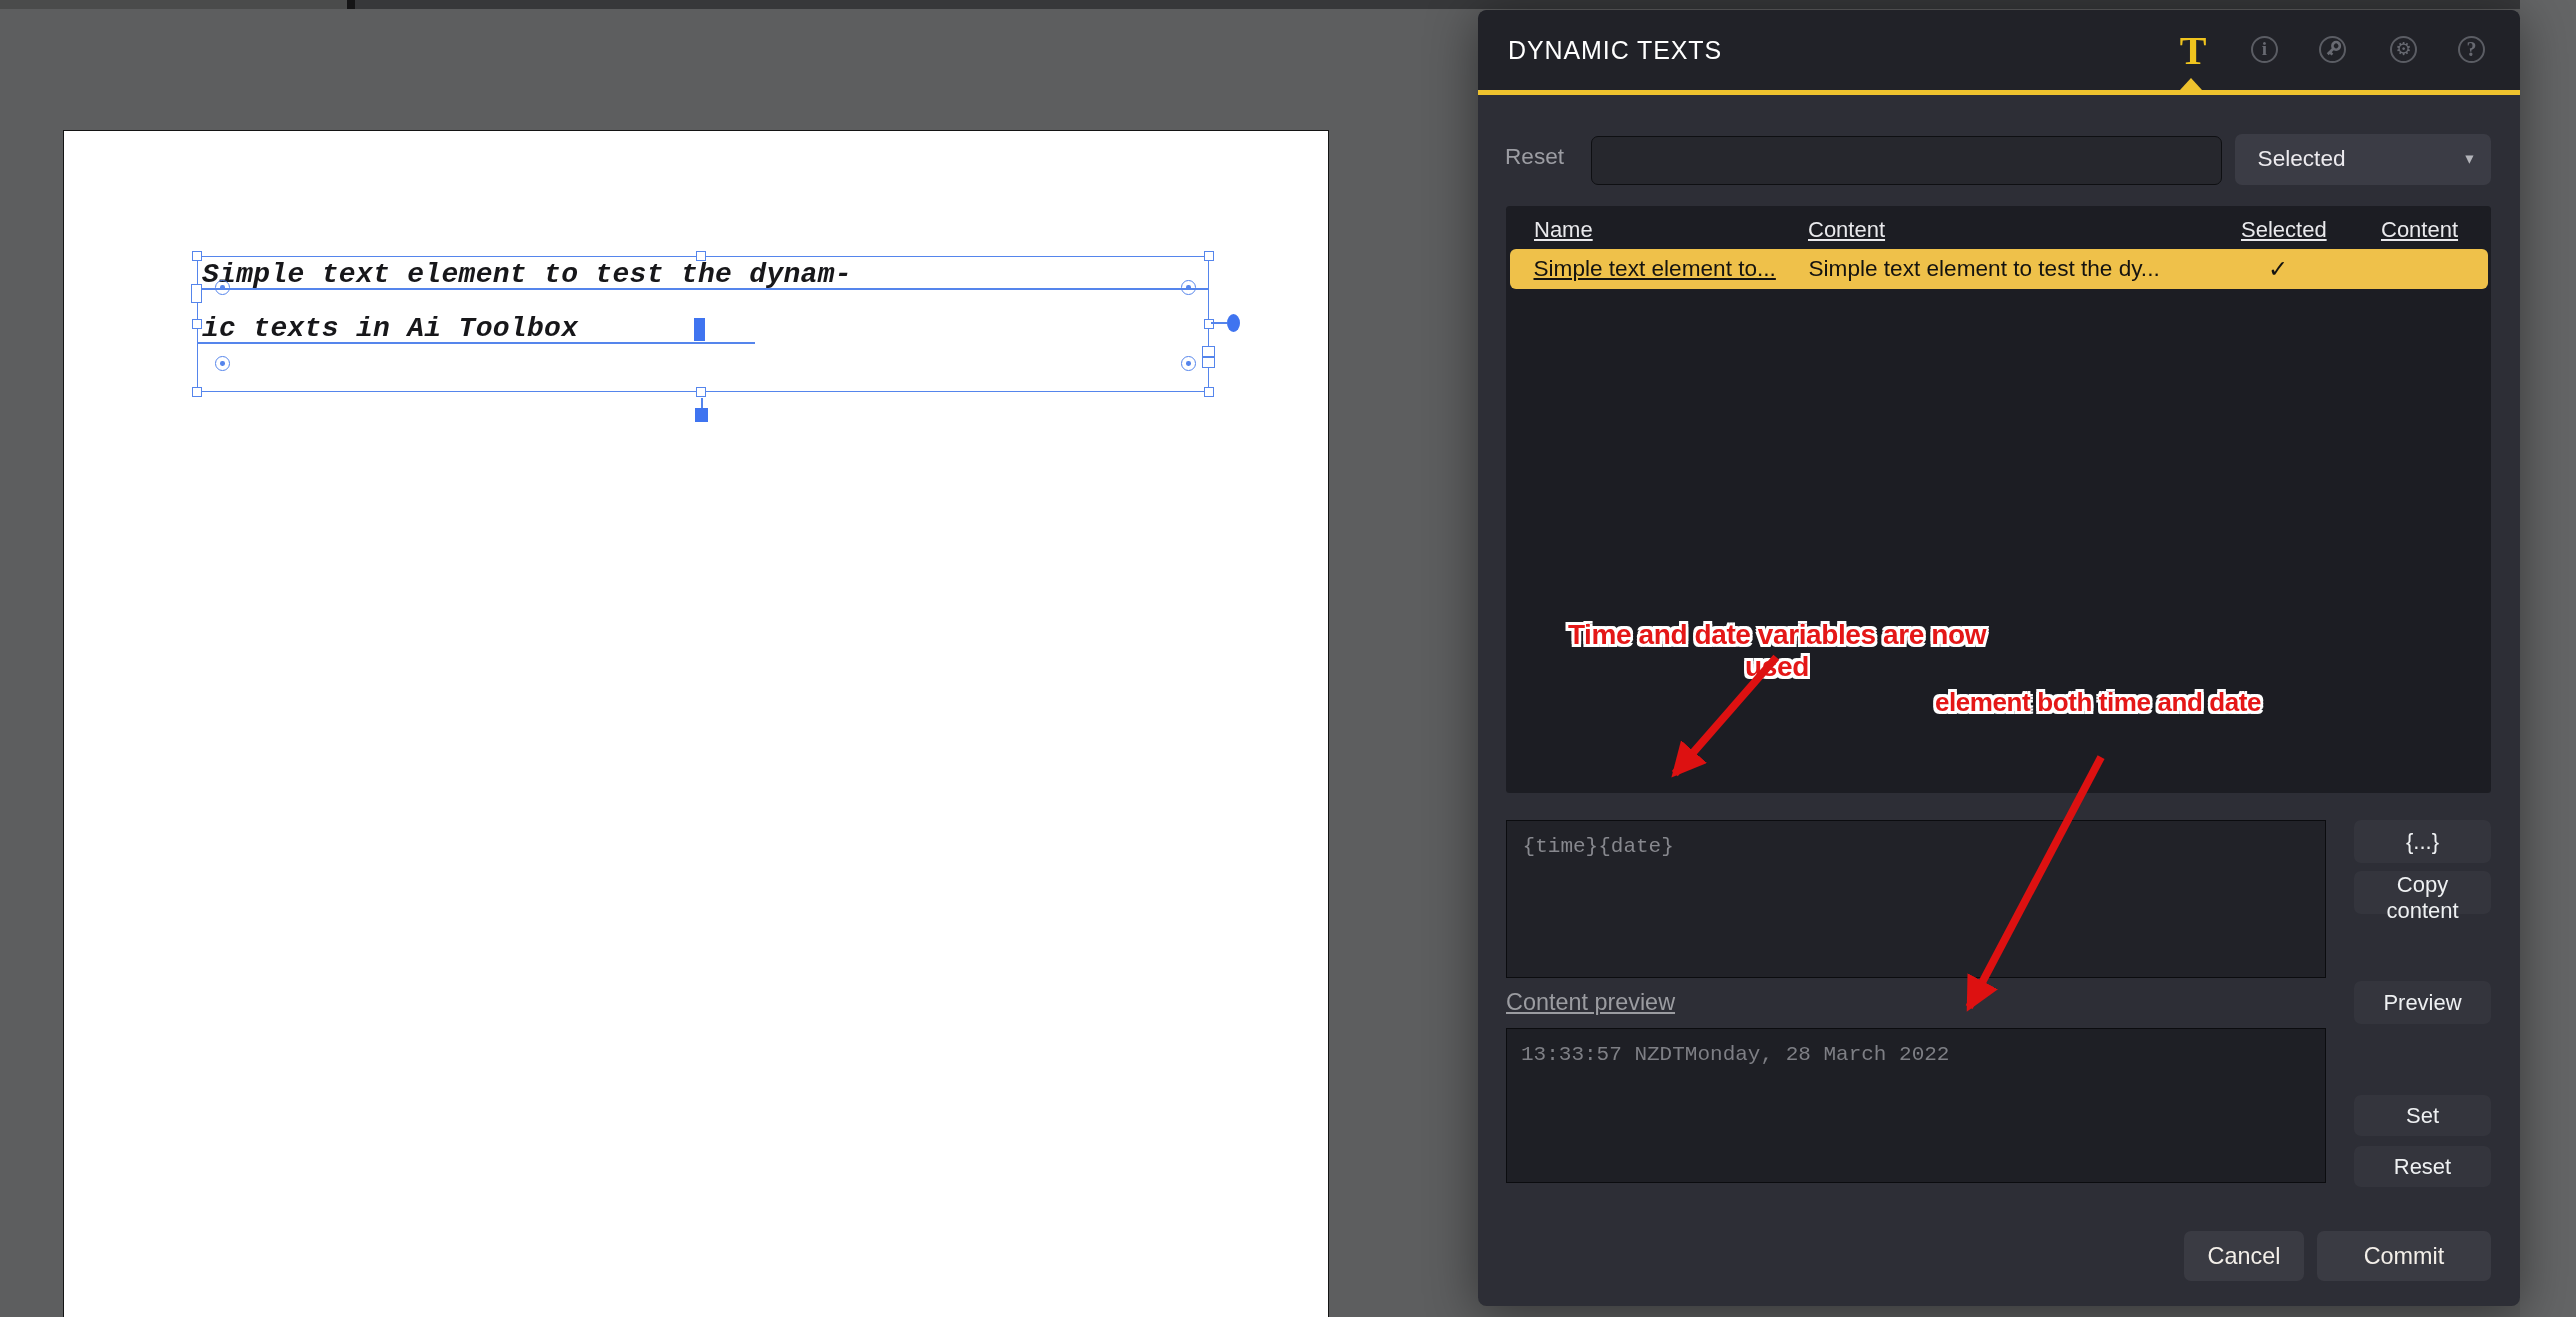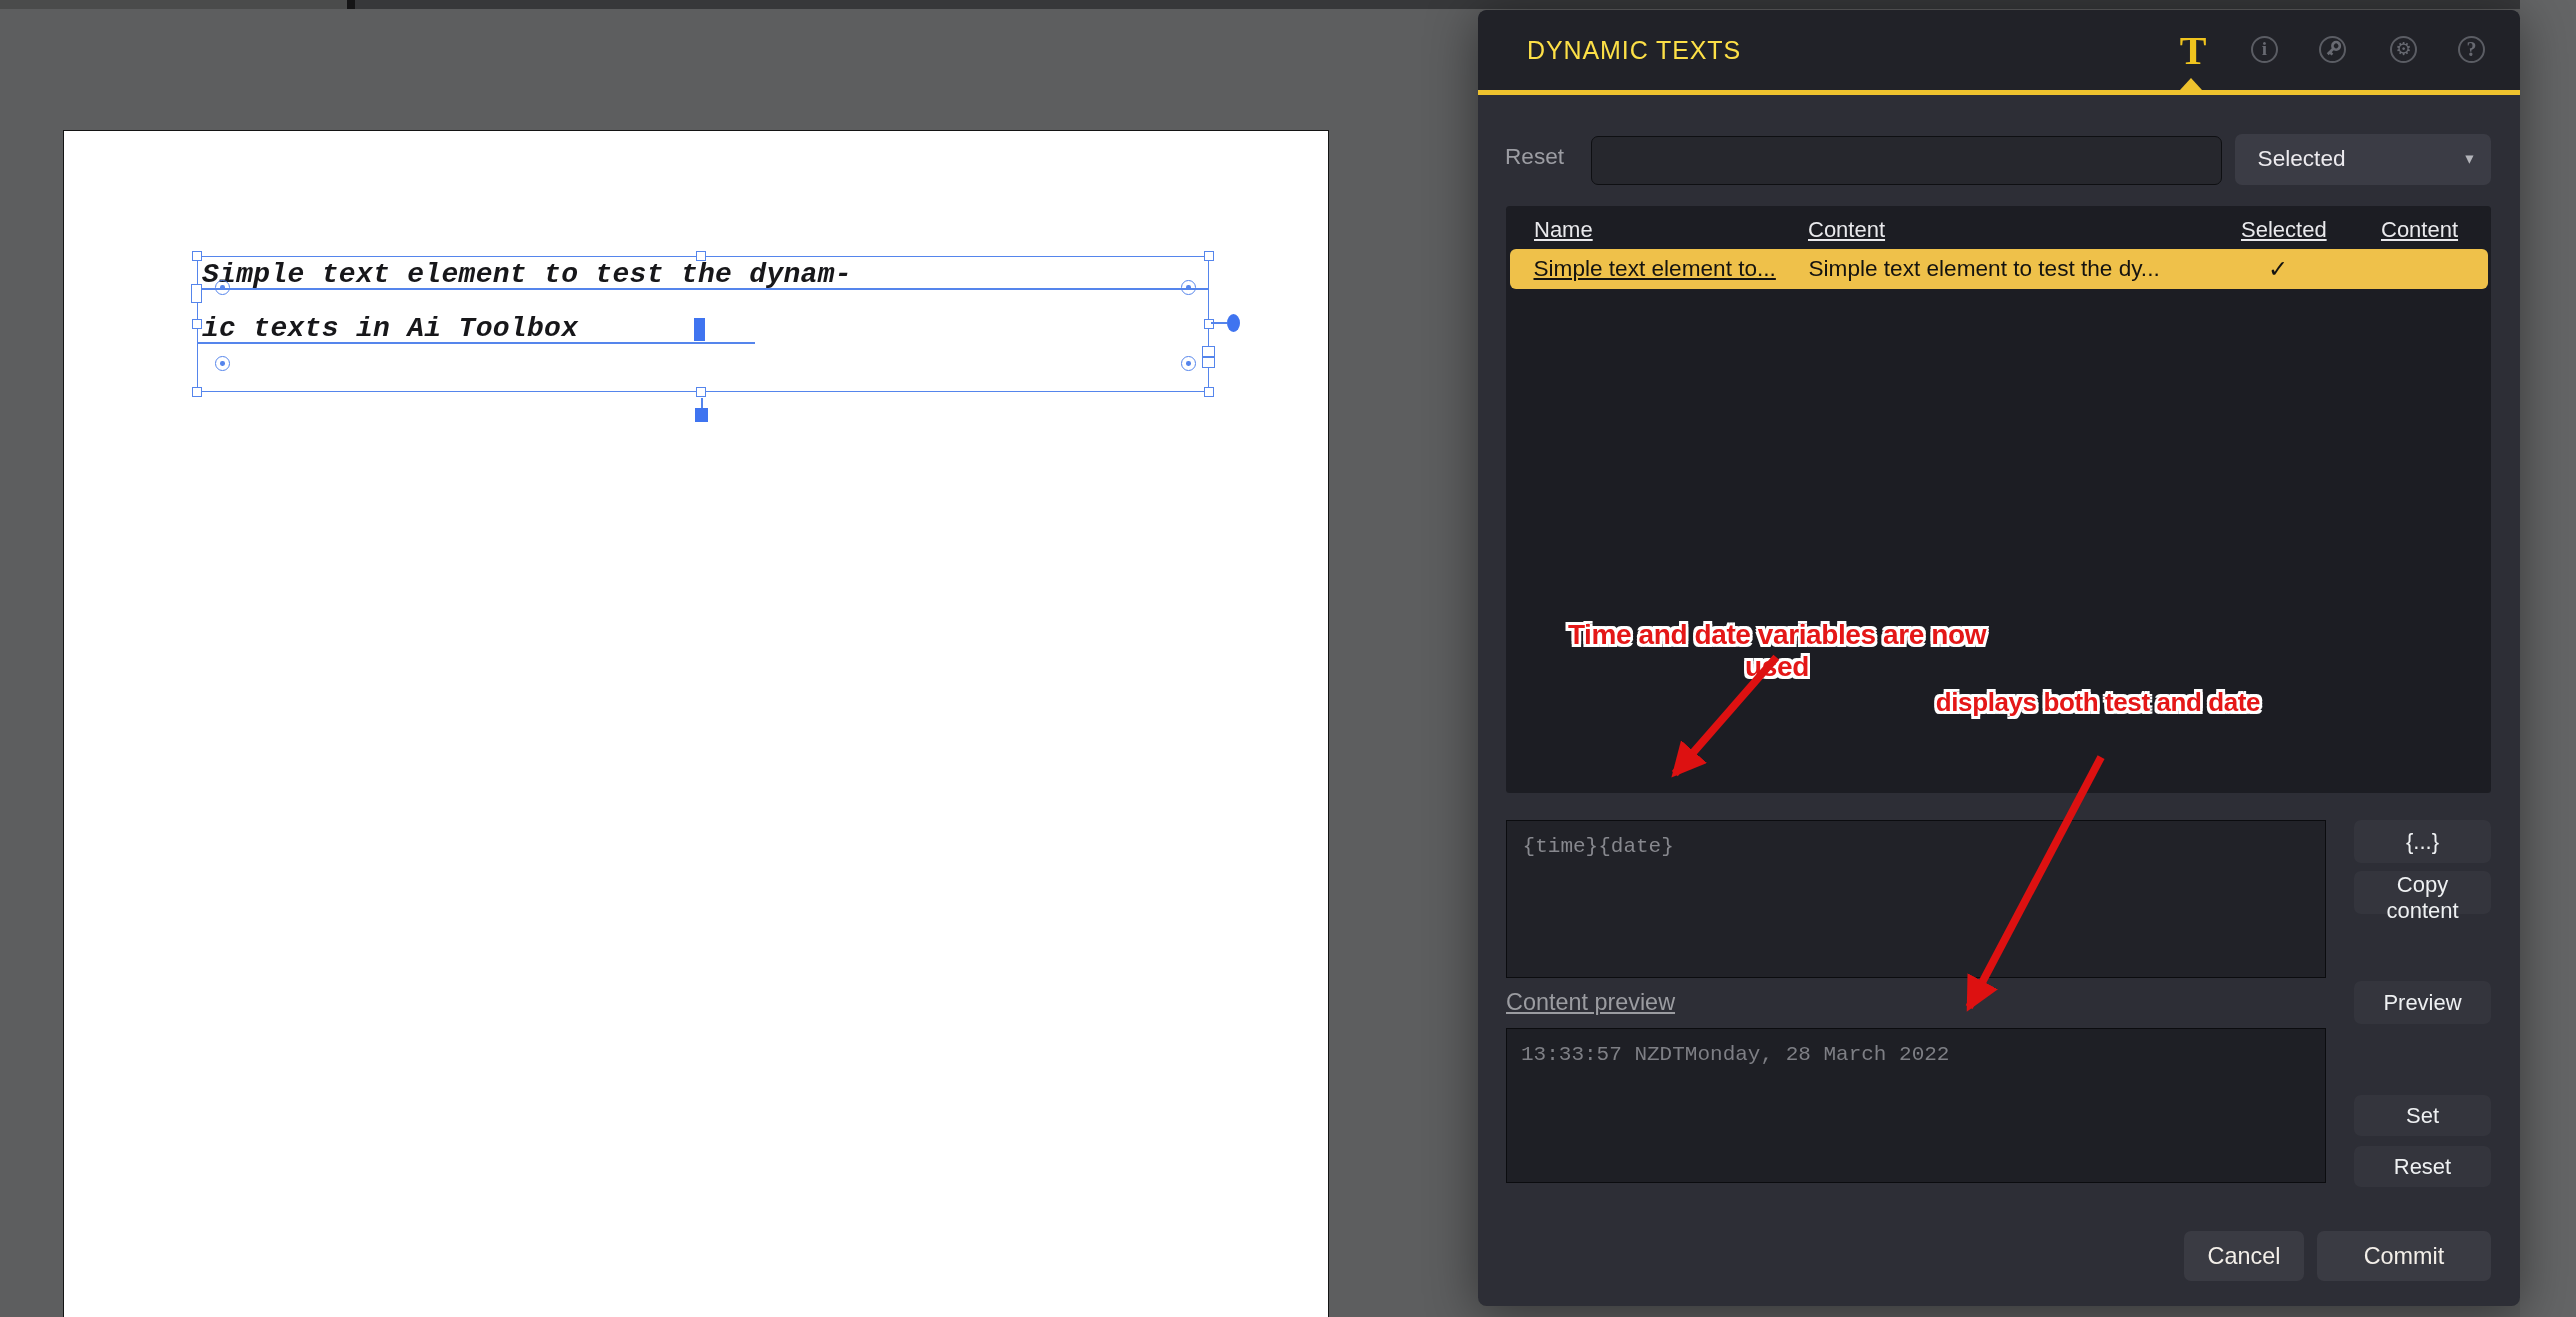--- a/index.html
+++ b/index.html
@@ -22,21 +22,21 @@
   .port{position:absolute;background:#ffffff;border:1.7px solid #5585ec;box-sizing:border-box;}
   .port-split{position:absolute;left:0;right:0;height:1.7px;background:#5585ec;top:50%;margin-top:-0.9px;}
   .solid-blue{position:absolute;background:#3f74f0;}
   .stem{position:absolute;background:#5585ec;}
   .anchor-mark{position:absolute;width:14.8px;height:14.8px;border:1.7px solid #5585ec;border-radius:50%;box-sizing:border-box;}
   .anchor-mark::after{content:"";position:absolute;left:50%;top:50%;width:4.3px;height:4.3px;margin:-2.2px 0 0 -2.2px;border-radius:50%;background:#5585ec;}
 
   
   .panel{position:absolute;left:1478px;top:10.4px;width:1042px;height:1296px;background:#2d2e36;border-radius:8.7px;box-shadow:0 7px 52px rgba(0,0,0,.45);}
   .panel-header{position:absolute;left:0;top:0;width:1042px;height:80px;background:#212228;border-radius:8.7px 8.7px 0 0;}
-  .panel-title{position:absolute;left:49px;top:26px;font-size:25px;font-weight:500;letter-spacing:0.9px;color:#fde047;}
+  .panel-title{position:absolute;left:30px;top:26px;font-size:25px;font-weight:500;letter-spacing:0.9px;color:#ffffff;}
   .accent-bar{position:absolute;left:0;top:80px;width:1042px;height:4.3px;background:#eec22e;}
   .tab-pointer{position:absolute;left:702px;top:68px;width:0;height:0;border-left:11.3px solid transparent;border-right:11.3px solid transparent;border-bottom:12px solid #eec22e;}
   .t-icon{position:absolute;left:695px;top:15.6px;width:40px;height:49px;font-family:"Liberation Serif",serif;font-weight:bold;font-size:40px;color:#f0c41e;text-align:center;line-height:49px;cursor:pointer;}
   .circle-icon{position:absolute;top:26px;width:27px;height:27px;border:2.6px solid #5b5d64;border-radius:50%;box-sizing:border-box;color:#686a72;text-align:center;cursor:pointer;}
   .circle-icon .glyph{display:block;line-height:22px;font-weight:bold;}
   .ci-info{left:773px;}  .ci-key{left:841px;}  .ci-gear{left:912px;}  .ci-help{left:980px;}
   .glyph-serif{font-family:"Liberation Serif",serif;font-size:19px;}
   .glyph-gear{font-family:"DejaVu Sans",sans-serif;font-size:18px;}
   .glyph-help{font-family:"Liberation Serif",serif;font-size:20px;}
 
@@ -163,21 +163,21 @@
       <div class="th th-dynamic">Content</div>
       <div class="row">
         <div class="cell cell-name">Simple text element to...</div>
         <div class="cell cell-content">Simple text element to test the dy...</div>
         <div class="cell cell-check">✓</div>
       </div>
     </div>
 
     <div class="annotation annotation-1">Time and date variables are now used</div>
     <div class="annotation annotation-2">
-      <div>displays both test and date</div>
+      <div>element both time and date</div>
     </div>
 
     <div class="mono-box editor-box">
       <span>{time}{date}</span>
     </div>
     <button class="side-btn btn-brace">{...}</button>
     <button class="side-btn btn-copy">Copy content</button>
 
     <div class="preview-label">Content preview</div>
     <button class="side-btn btn-preview">Preview</button>

